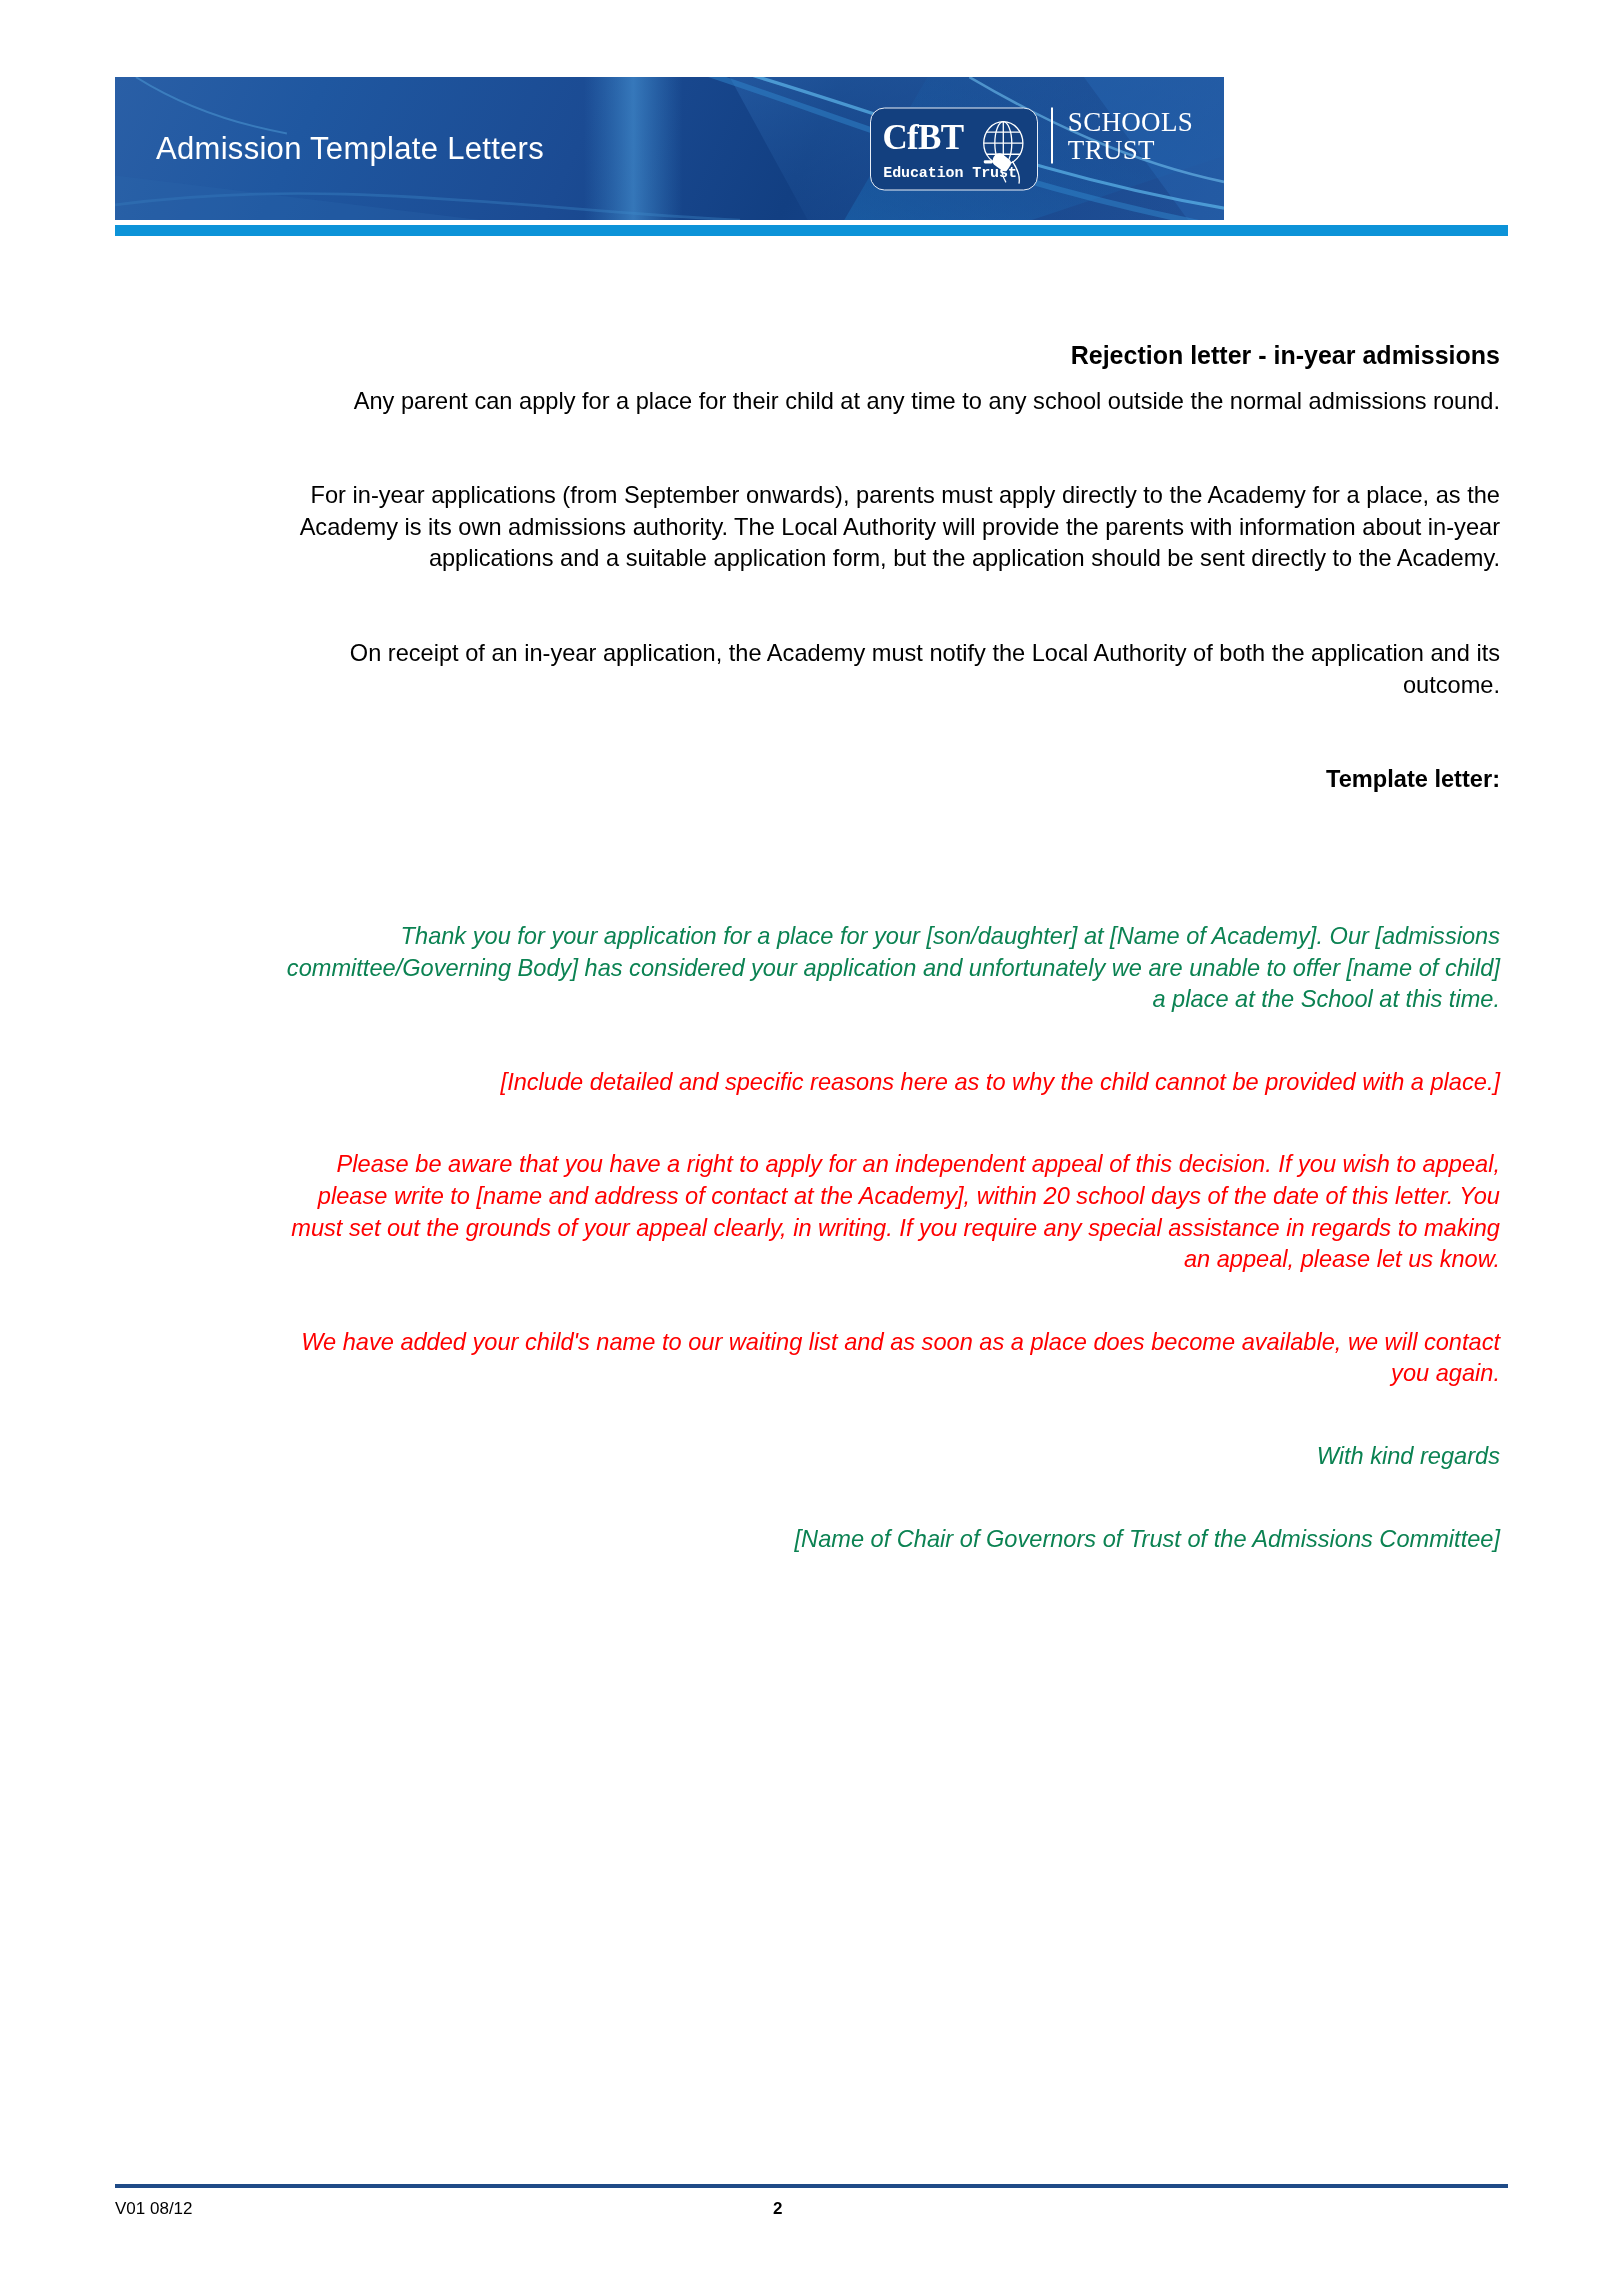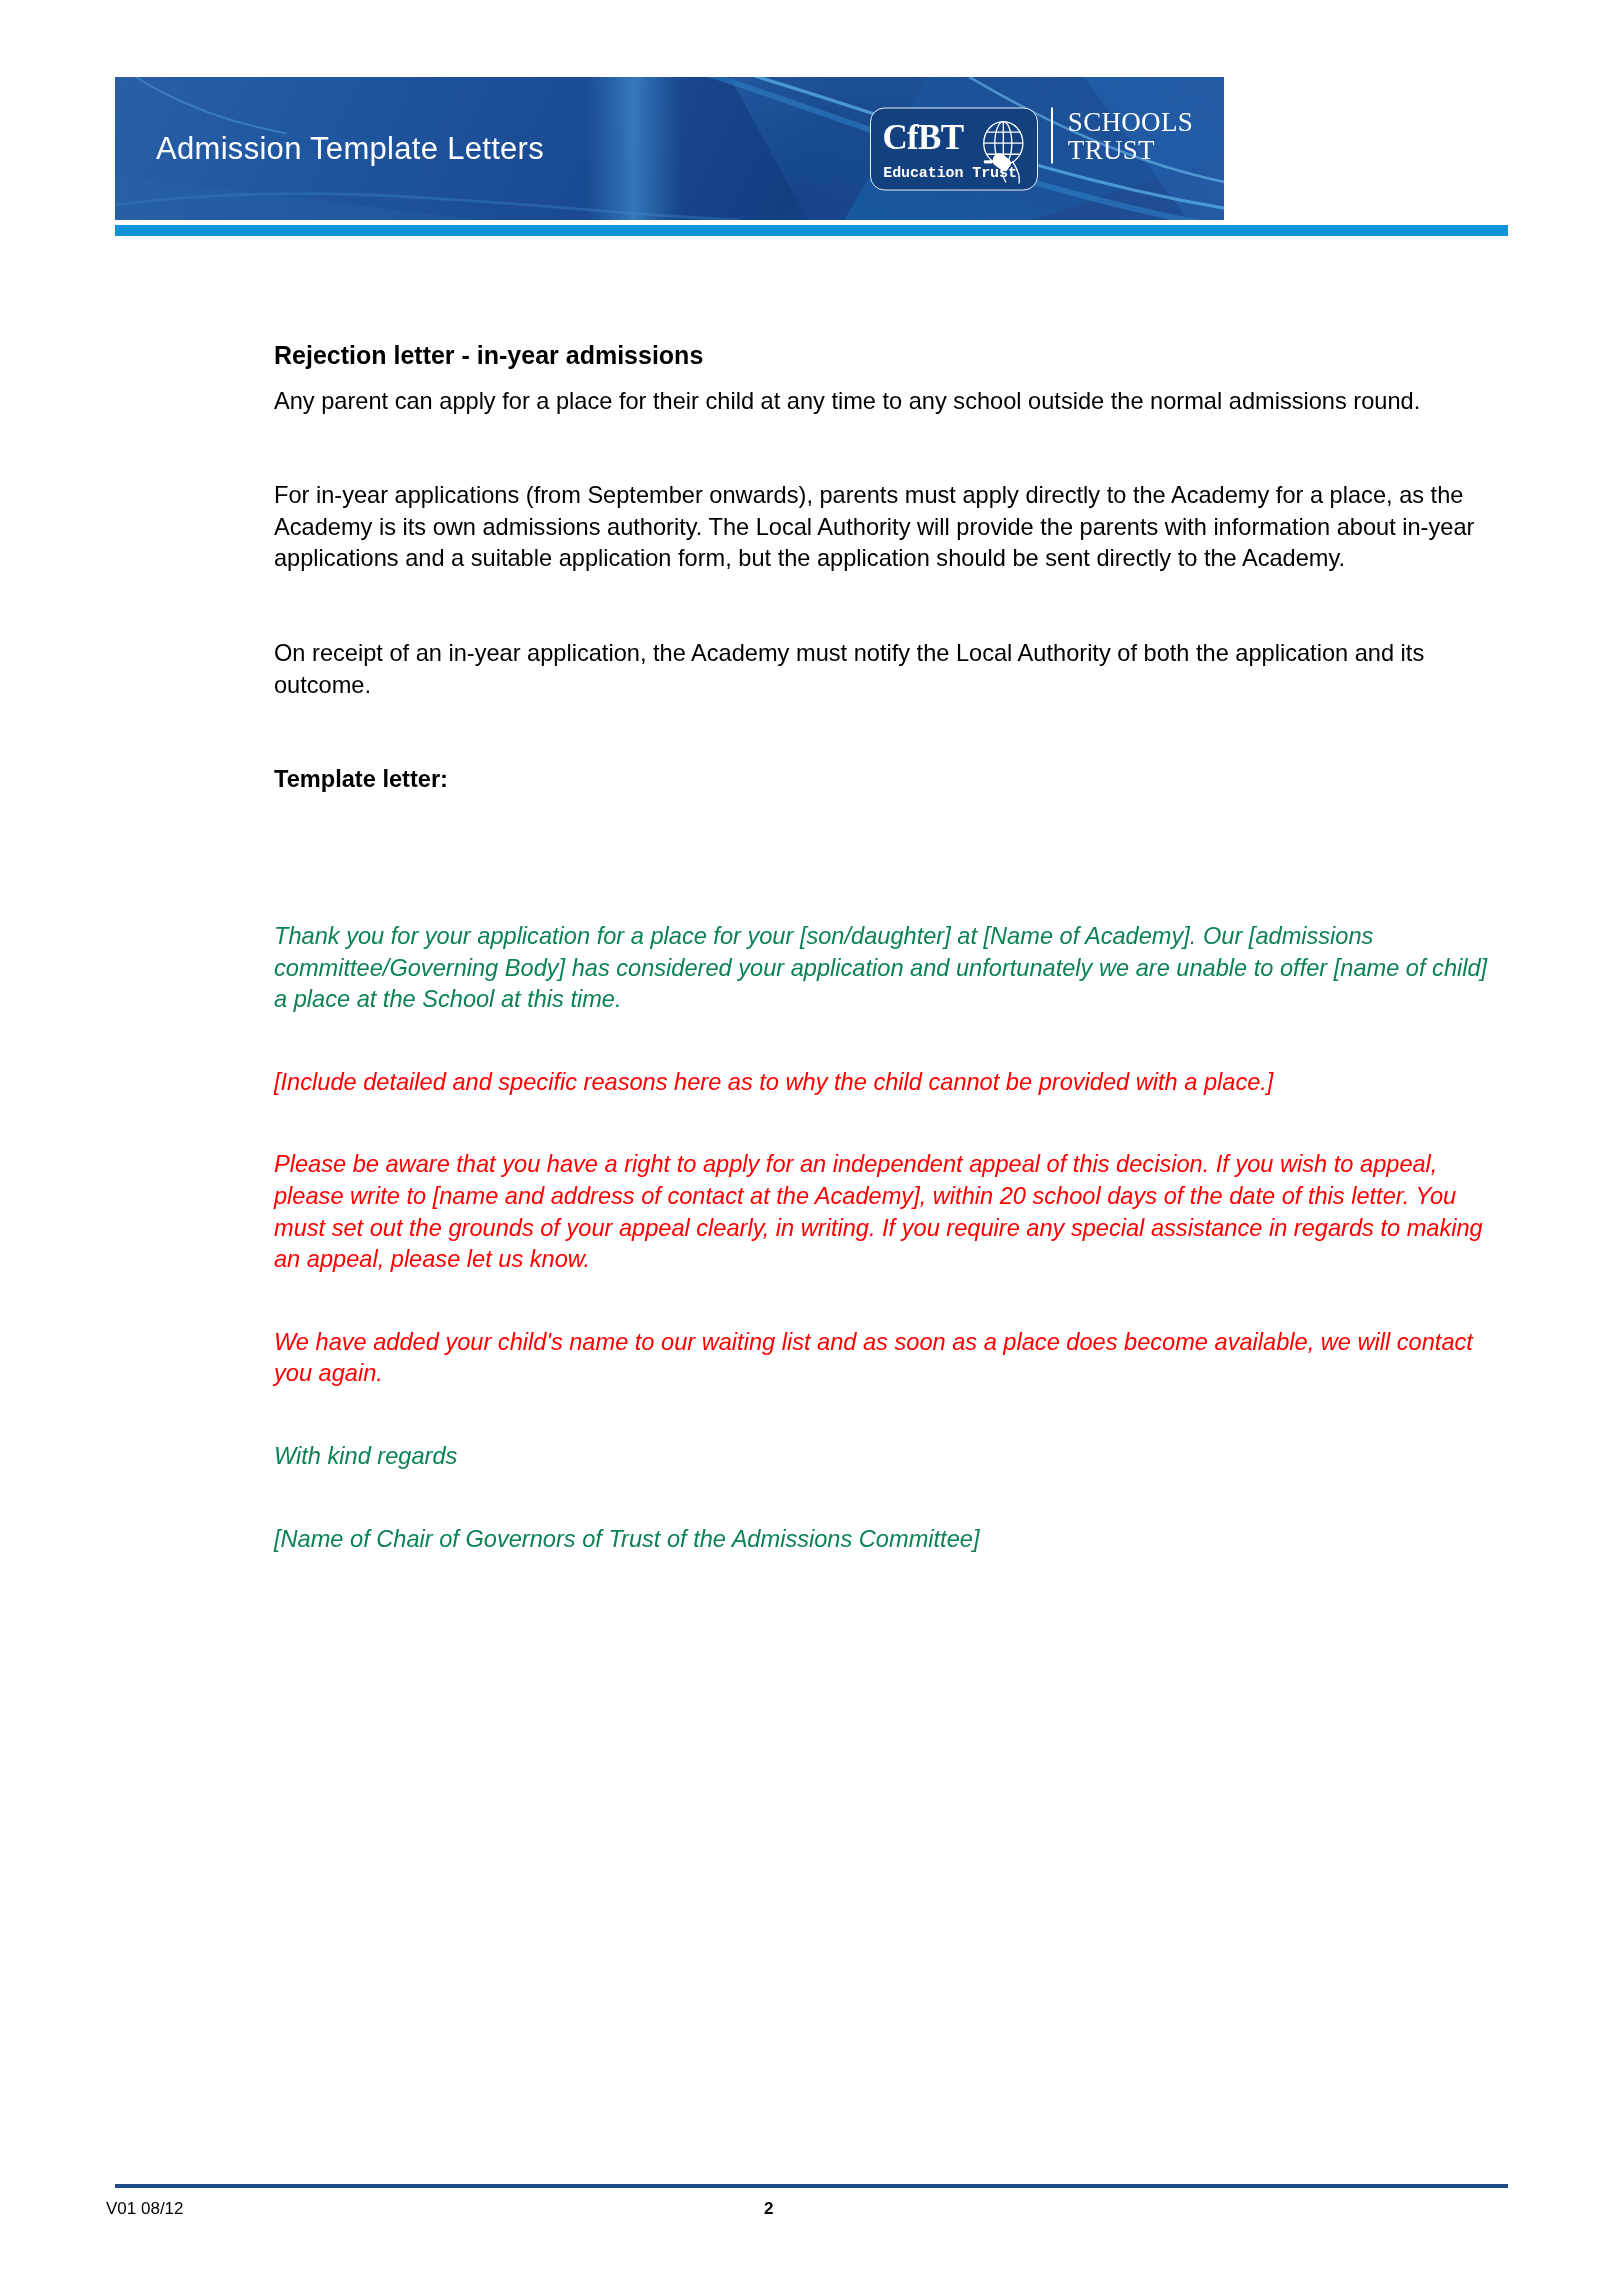--- a/index.html
+++ b/index.html
@@ -130,20 +130,21 @@
     height: 11px;
     background: #0d93d8;
   }
 
   
   .content {
     position: absolute;
     left: 274px;
     top: 340px;
     width: 1226px;
+    text-align: right;
   }
   .content h2 {
     margin: 0 0 14.4px 0;
     font-family: "Liberation Sans", sans-serif;
     font-size: 25px;
     font-weight: bold;
     color: #000000;
     line-height: 1.25;
   }
   .content h3 {
@@ -172,21 +173,21 @@
   .footer-rule {
     position: absolute;
     left: 115px;
     top: 2184px;
     width: 1393px;
     height: 3.9px;
     background: #1f4b87;
   }
   .footer {
     position: absolute;
-    left: 106px;
+    left: 115px;
     top: 2199px;
     width: 1393px;
     height: 39px;
   }
   .footer-left {
     position: absolute;
     left: 0;
     top: 0;
     font-family: "Liberation Sans", sans-serif;
     font-size: 17px;

